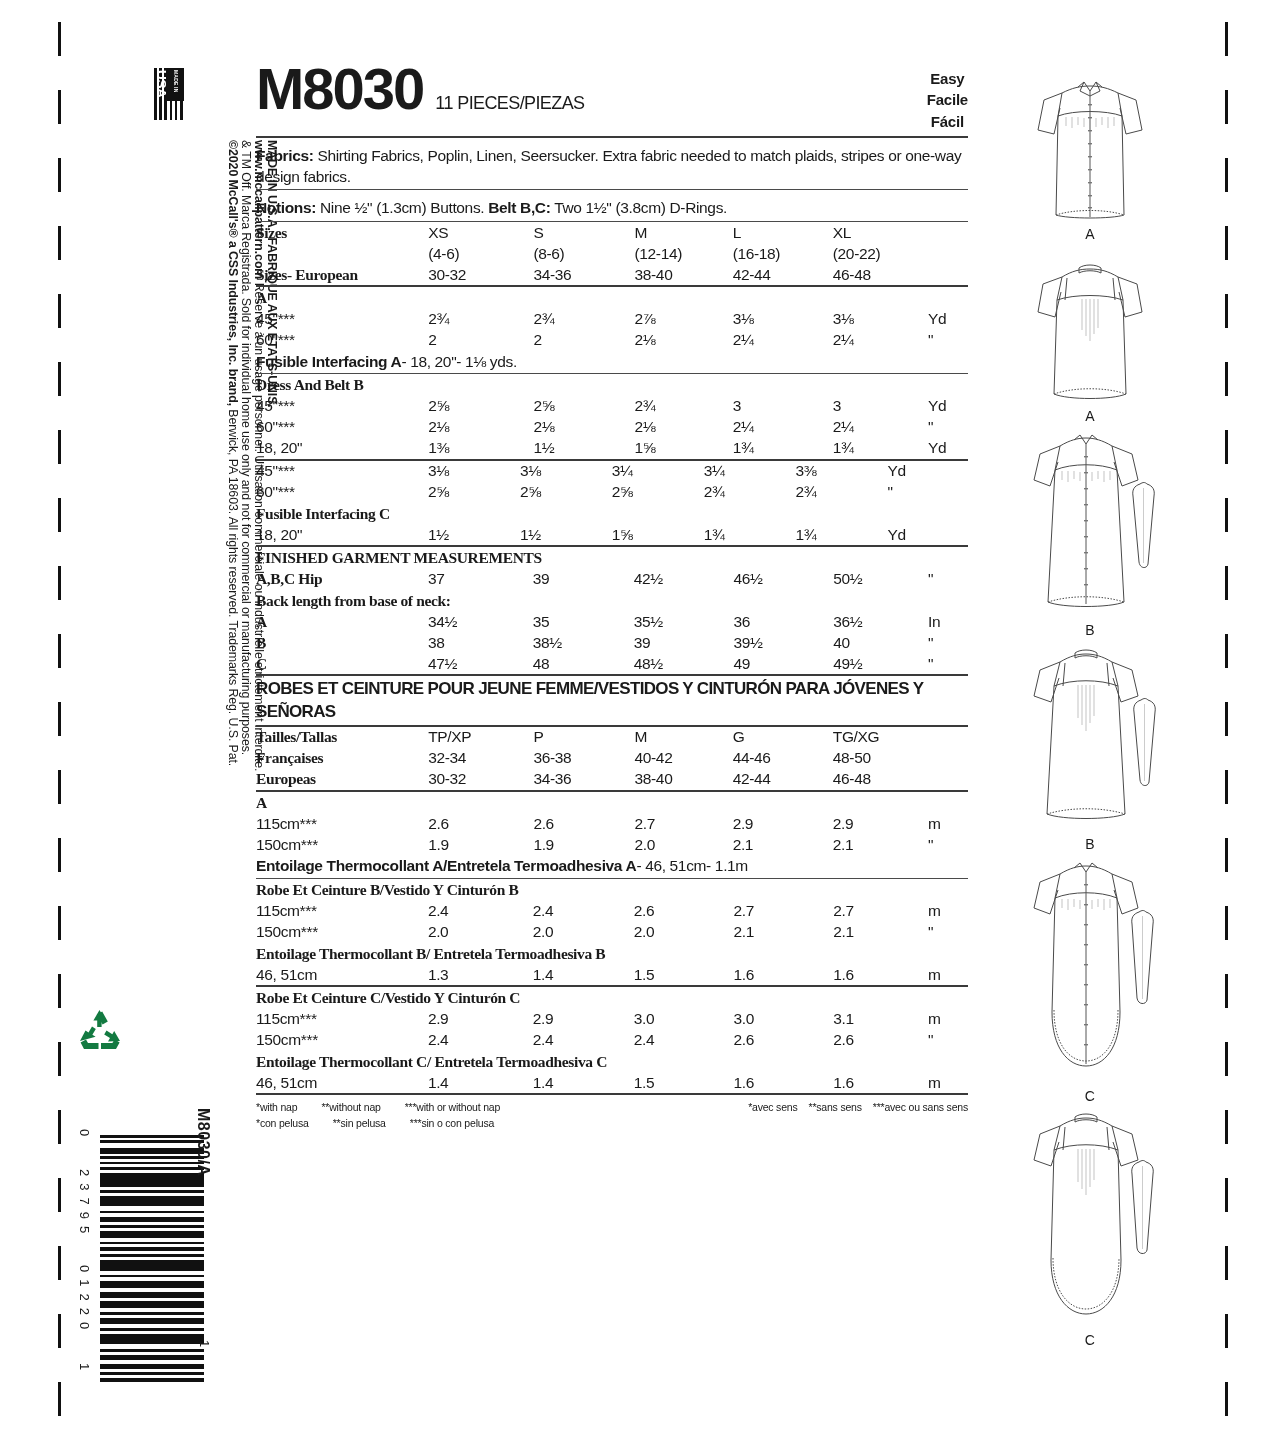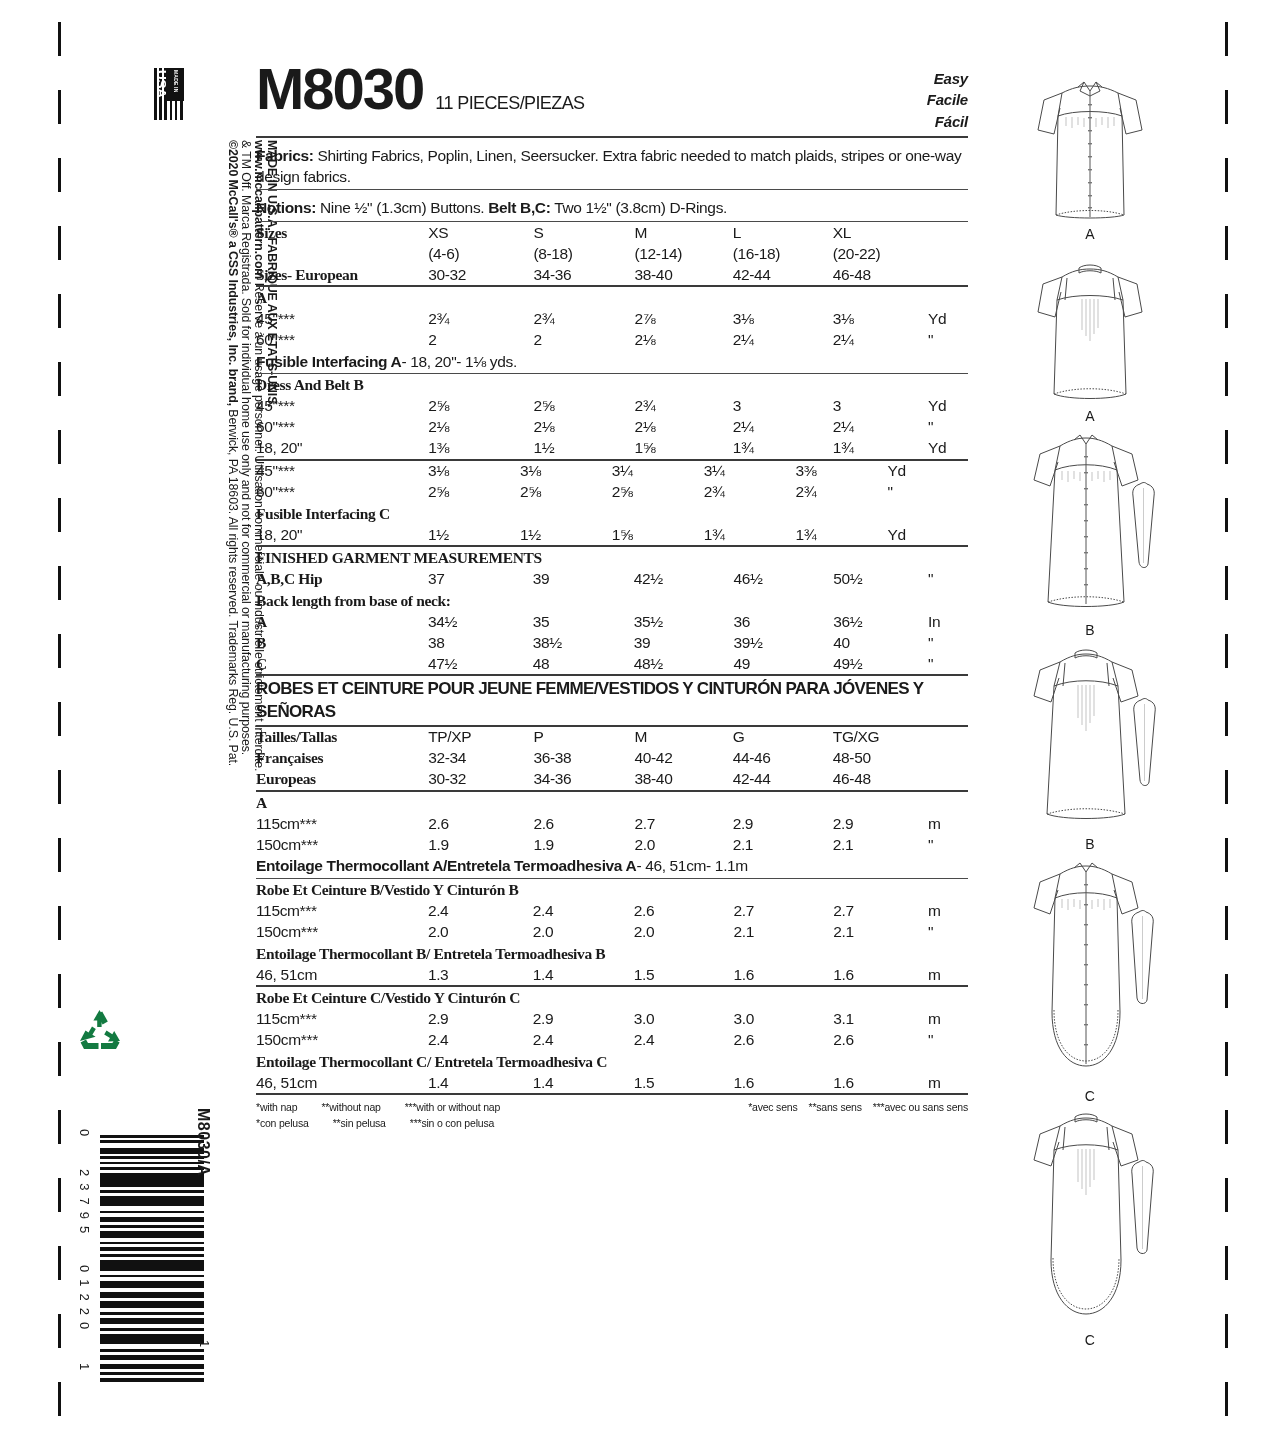--- a/index.html
+++ b/index.html
@@ -162,27 +162,26 @@
     letter-spacing: -2px;
     line-height: 0.92;
   }
   .pieces {
     font-size: 18px;
     font-weight: normal;
     margin-left: 12px;
     letter-spacing: -0.6px;
   }
   .diff-box {
-    text-align: right;
+    text-align: center;
     font-size: 15px;
     font-weight: bold;
     line-height: 1.42;
     padding-top: 6px;
     letter-spacing: -0.2px;
-    font-style: italic;
   }
 
   .garment-title {
     font-size: 15.5px;
     font-weight: bold;
     letter-spacing: -0.4px;
     margin-top: 18px;
   }
 
   .rule-thick { border-top: 2.2px solid #3a3a3a; margin-top: 4px; }
@@ -371,21 +370,21 @@
       <td class="c-xs">XS</td>
       <td class="c-s">S</td>
       <td class="c-m">M</td>
       <td class="c-l">L</td>
       <td class="c-xl">XL</td>
       <td class="c-unit"></td>
     </tr>
     <tr>
       <td class="c-label"></td>
       <td>(4-6)</td>
-      <td>(8-18)</td>
+      <td>(8-6)</td>
       <td>(12-14)</td>
       <td>(16-18)</td>
       <td>(20-22)</td>
       <td></td>
     </tr>
     <tr class="row-rule-thick">
       <td class="c-label bold">Sizes- European</td>
       <td>30-32</td>
       <td>34-36</td>
       <td>38-40</td>

